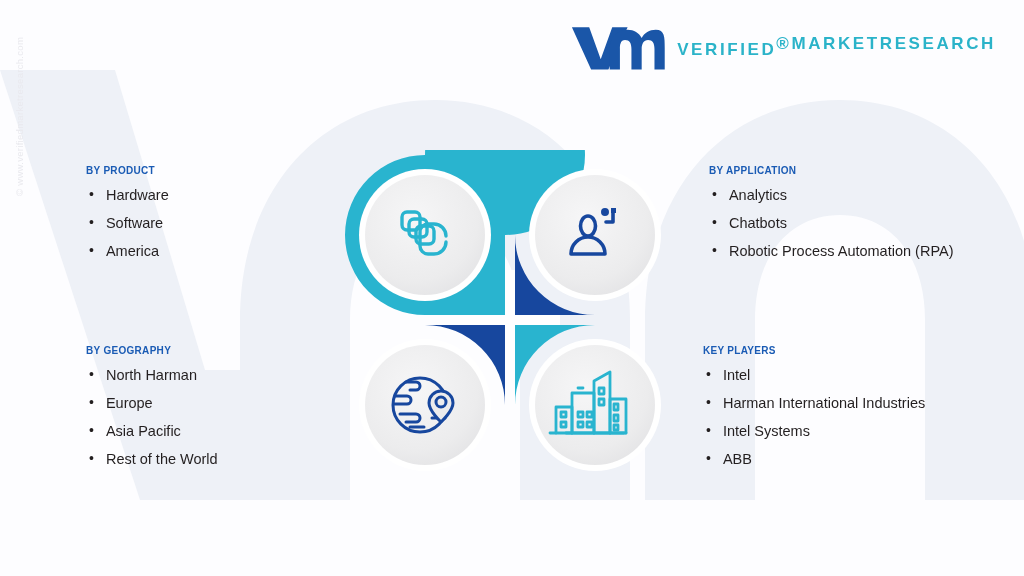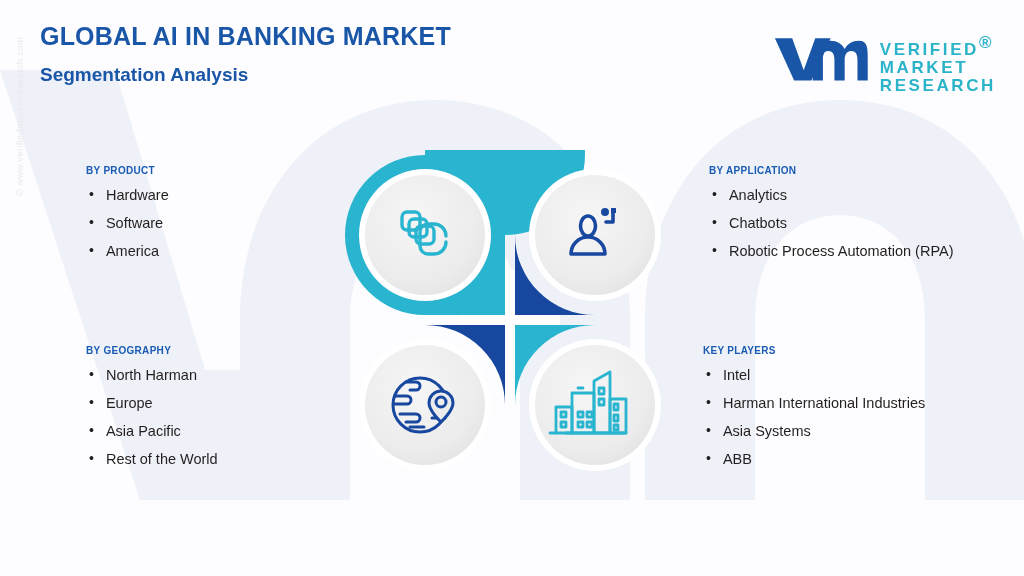--- a/index.html
+++ b/index.html
@@ -21,21 +21,21 @@
     font-size:25px;font-weight:bold;color:#1a56a8;letter-spacing:.2px;
     white-space:nowrap;
   }
   .subtitle{
     margin-top:13px;font-size:19px;font-weight:bold;color:#1a56a8;
   }
 
   
   .logo{position:absolute;right:28px;top:22px;display:flex;align-items:center;gap:11px;}
   .logo-mark{width:96px;height:50px;}
-  .logo-text{display:flex;flex-direction:column;line-height:1.06;margin-top:12px;}
+  .logo-text{display:flex;flex-direction:row;line-height:1.06;}
   .logo-text span{
     font-size:17px;font-weight:bold;color:#2bb3c9;letter-spacing:2.6px;
     white-space:nowrap;position:relative;
   }
   .reg{font-size:8px;vertical-align:super;letter-spacing:0;}
 
   
   .block{position:absolute;}
   .block h3{
     margin:0 0 8px 0;font-size:10px;font-weight:bold;color:#1a5bb4;
@@ -85,24 +85,20 @@
 
         <path d="M250 430 L250 250 C250 120 330 30 445 30 C560 30 640 120 640 250 L640 430 L530 430 L530 250
                  C530 185 495 145 445 145 C395 145 360 185 360 250 L360 430 Z"></path>
 
         <path d="M655 430 L655 250 C655 120 735 30 850 30 C965 30 1045 120 1045 250 L1045 430 L935 430 L935 250
                  C935 185 900 145 850 145 C800 145 765 185 765 250 L765 430 Z"></path>
       </g>
     </svg>
   </div>
 
-  <div class="header">
-    <div class="title">GLOBAL AI IN BANKING MARKET</div>
-    <div class="subtitle">Segmentation Analysis</div>
-  </div>
 
   <div class="logo">
     <svg class="logo-mark" viewBox="0 0 150 78" xmlns="http://www.w3.org/2000/svg">
       <path d="M3 8 L30 8 L48 58 L66 8 L90 8 L60 74 L33 74 Z" fill="#1a56a8"></path>
       <path d="M62 74 L62 42 C62 24 74 12 90 12 C100 12 108 17 112 25 C116 17 124 12 134 12 C148 12 148 24 148 40 L148 74 L132 74 L132 42 C132 33 129 28 122 28 C115 28 112 34 112 42 L112 74 L96 74 L96 42 C96 33 93 28 86 28 C79 28 78 34 78 42 L78 74 Z" fill="#1a56a8"></path>
     </svg>
     <div class="logo-text">
       <span><span>VERIFIED</span><span class="reg">®</span></span>
       <span>MARKET</span>
       <span>RESEARCH</span>
@@ -173,21 +169,21 @@
       <li>
           <span class="bullet">•</span>
           <span class="li-text">Intel</span>
         </li>
       <li>
           <span class="bullet">•</span>
           <span class="li-text">Harman International Industries</span>
         </li>
       <li>
           <span class="bullet">•</span>
-          <span class="li-text">Asia Systems</span>
+          <span class="li-text">Intel Systems</span>
         </li>
       <li>
           <span class="bullet">•</span>
           <span class="li-text">ABB</span>
         </li>
     </ul>
   </div>
 
   <div class="center-graphic">
     <svg viewBox="0 0 340 340" xmlns="http://www.w3.org/2000/svg">

